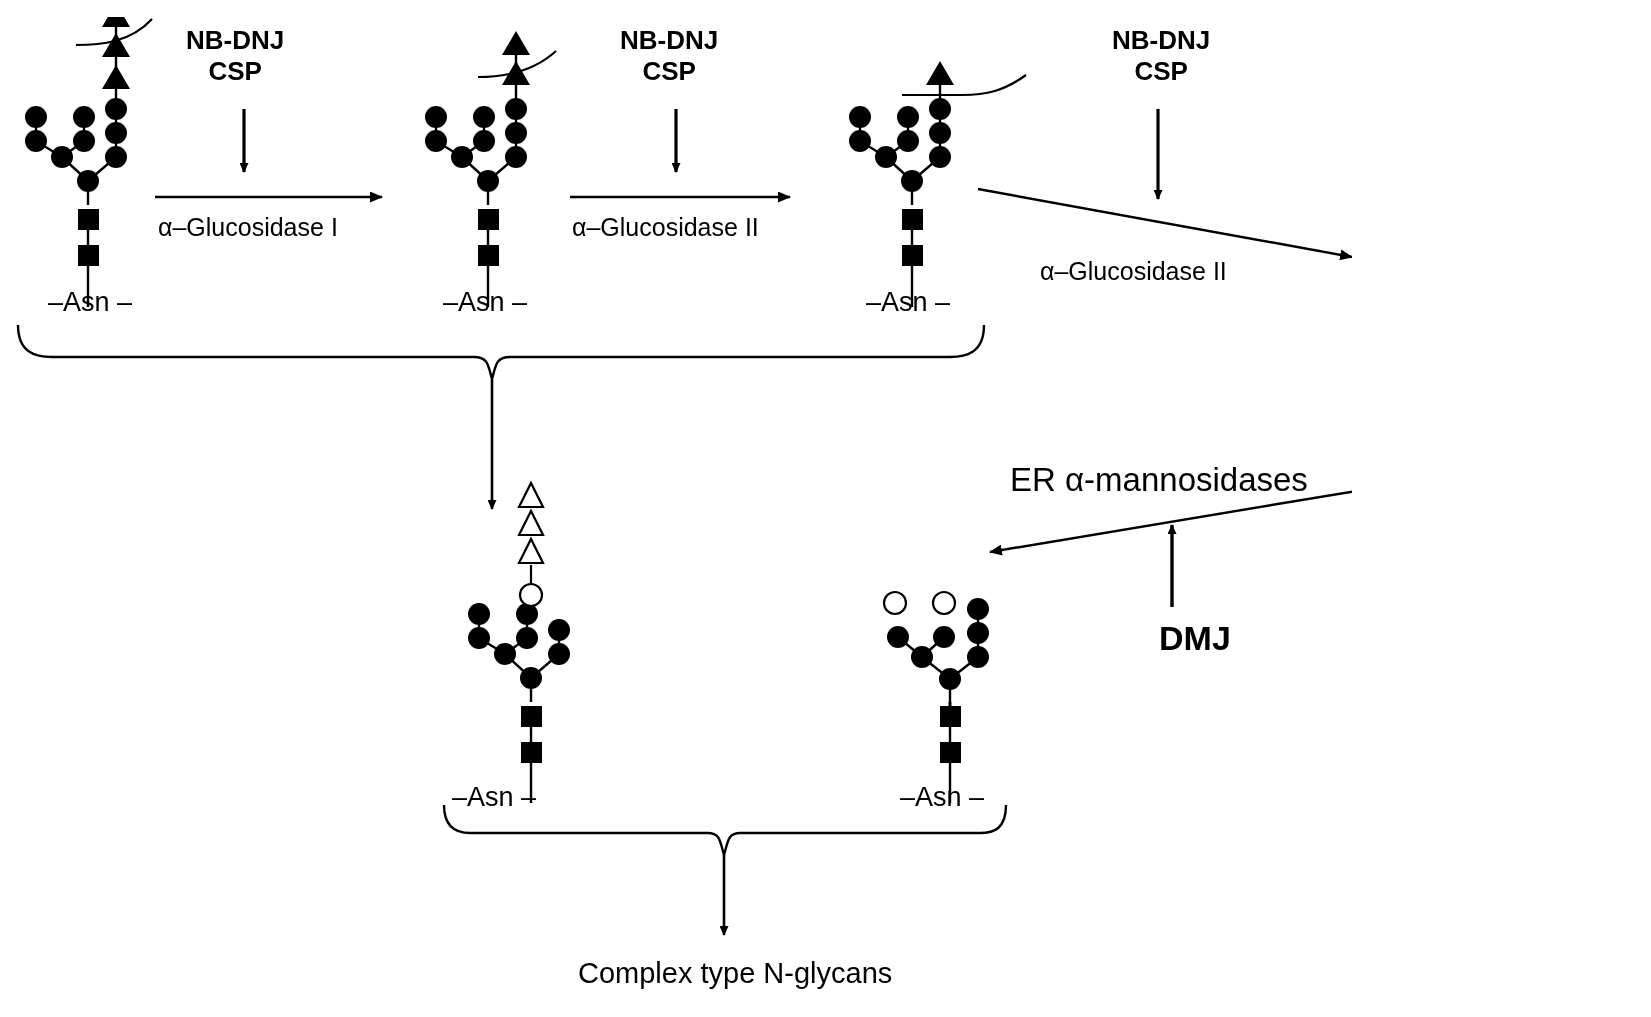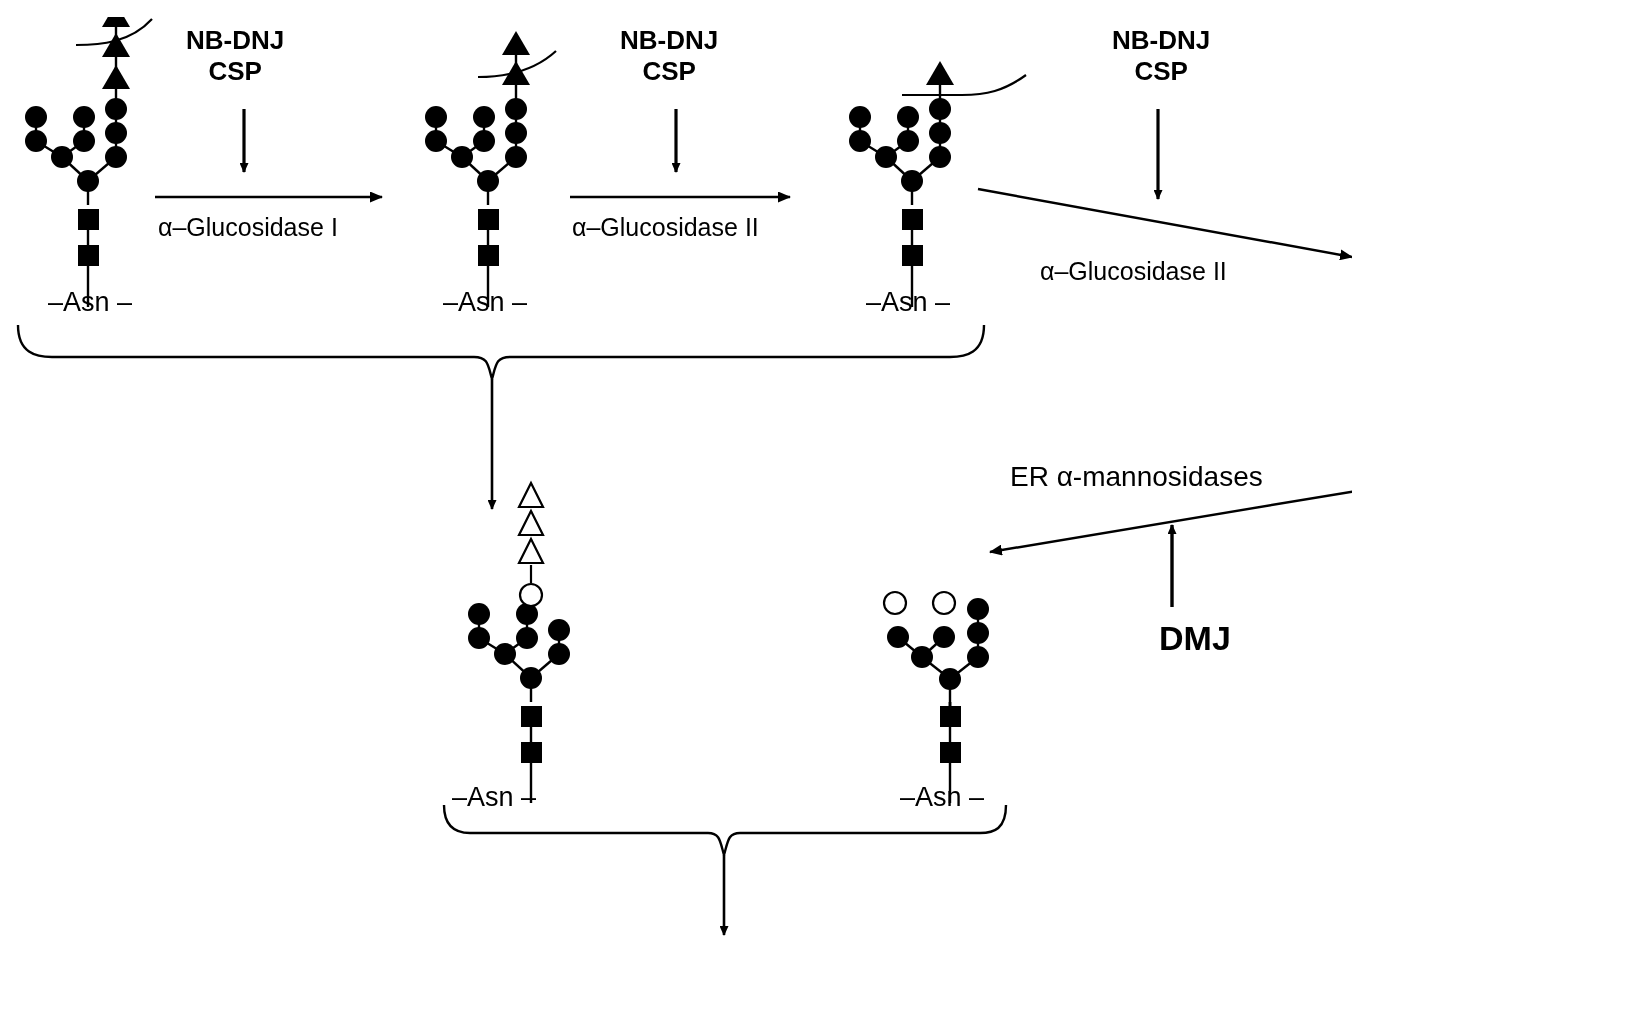--- a/index.html
+++ b/index.html
@@ -298,23 +298,24 @@
 
   <div class="lbl lbl-bold" style="left:1159px; top:602px; font-size:34px;">DMJ</div>
 
   <div class="lbl" style="left:158px; top:196px; font-size:25px;">α–Glucosidase I</div>
 
   <div class="lbl" style="left:572px; top:196px; font-size:25px;">α–Glucosidase II</div>
 
   <div class="lbl" style="left:1040px; top:240px; font-size:25px;">α–Glucosidase II</div>
 
 
-  <div class="lbl" style="left:1010px; top:444px; font-size:28px;">ER α-mannosidases</div>
+  <div class="lbl" style="left:1010px; top:444px; font-size:33px;">ER α-mannosidases</div>
 
   <div class="lbl" style="left:48px; top:270px; font-size:27px;">–Asn –</div>
   <div class="lbl" style="left:443px; top:270px; font-size:27px;">–Asn –</div>
   <div class="lbl" style="left:866px; top:270px; font-size:27px;">–Asn –</div>
   <div class="lbl" style="left:1394px; top:437px; font-size:27px;">–Asn –</div>
   <div class="lbl" style="left:452px; top:765px; font-size:27px;">–Asn –</div>
   <div class="lbl" style="left:900px; top:765px; font-size:27px;">–Asn –</div>
 
+  <div class="lbl" style="left:578px; top:940px; font-size:29px;">Complex type N-glycans</div>
 
 </div>
 
 </body></html>

